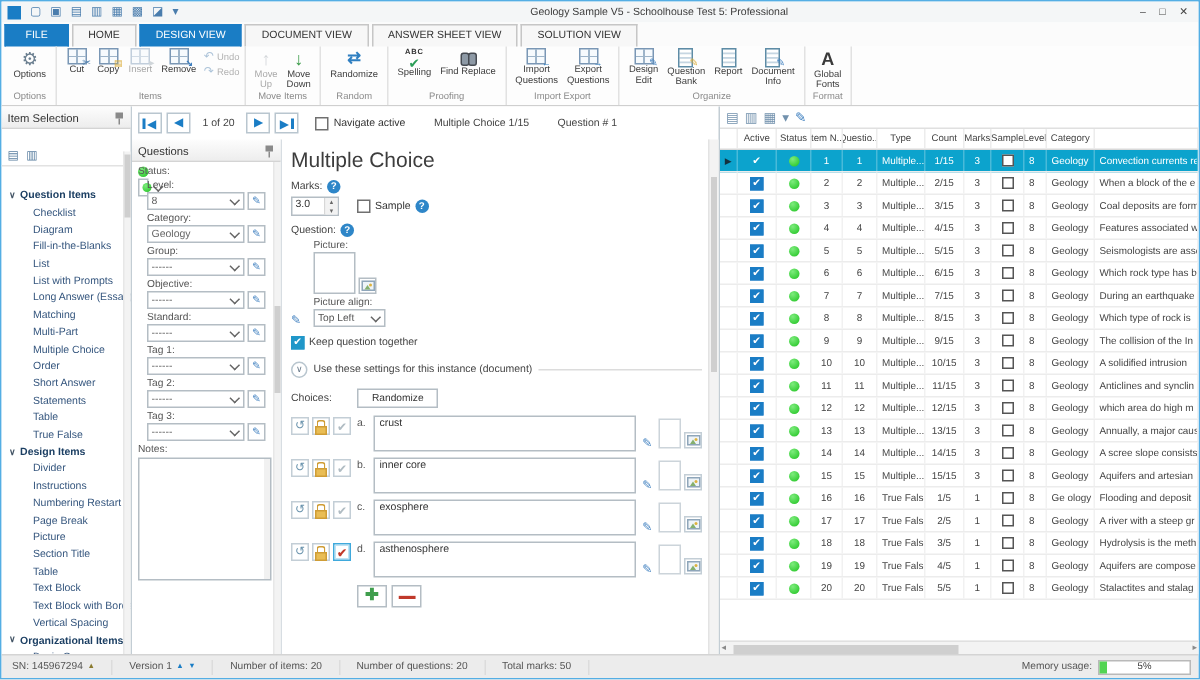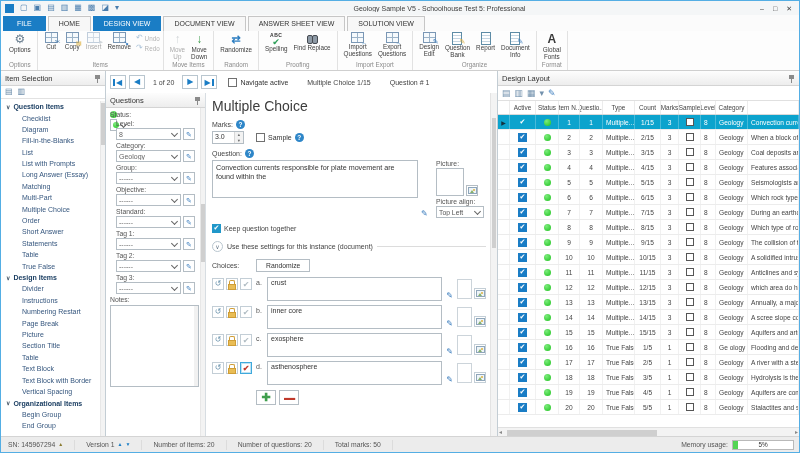--- a/index.html
+++ b/index.html
@@ -81,21 +81,21 @@
   .phead{height:15px;background:linear-gradient(#fdfdfd,#ededed);border-bottom:1px solid #d4d4d4;
     display:flex;align-items:center;padding:0 4px;font-size:7.5px;color:#333;flex:none;}
   .phead .ptitle{flex:1;}
   .ic-pin-icon{width:6px;height:9px;}
   .ic-pin-icon::before{content:"";position:absolute;left:0;top:1px;width:5px;height:4px;background:#8a8a8a;}
   .ic-pin-icon::after{content:"";position:absolute;left:2px;top:5px;width:1px;height:4px;background:#8a8a8a;}
   .vstrip{position:absolute;right:0;width:5px;background:#f3f3f3;border-left:1px solid #e7e7e7;}
   .vthumb{position:absolute;right:0;width:4px;background:#cfcfcf;}
 
   
-  .sidebar{width:105px;flex:none;border-right:1px solid #c3cdd4;display:flex;flex-direction:column;position:relative;}
+  .sidebar{width:87px;flex:none;border-right:1px solid #c3cdd4;display:flex;flex-direction:column;position:relative;gap:12px;}
   .stools{height:13px;border-bottom:1px solid #e2e2e2;display:flex;align-items:center;gap:5px;padding:0 4px;flex:none;}
   .stools span{font-size:8px;color:#5a7fa0;}
   .tree{flex:1;overflow:hidden;padding-top:2px;}
   .tshead{height:11.5px;display:flex;align-items:center;gap:3px;font-weight:bold;color:#1c3f63;padding-left:5px;font-size:7px;}
   .tshead .gl{color:#456;font-size:6px;}
   .titem{height:11.4px;line-height:11.4px;padding-left:21px;color:#35567e;font-size:7px;white-space:nowrap;overflow:hidden;cursor:default;}
 
   
   .middle{width:392px;flex:none;display:flex;flex-direction:column;border-right:1px solid #c3cdd4;background:#fff;}
   .navrow{height:22px;flex:none;display:flex;align-items:center;gap:3px;padding:0 4px;}
@@ -662,23 +662,20 @@
                 <span class="cbx off" data-name="sample-checkbox"></span>
                 <span>Sample</span>
                 <span data-name="help-icon" class="ic ic-help-icon"></span>
               </span>
           </div>
           <div class="elabel">
               <span data-name="question-label">Question:</span>
               <span data-name="help-icon" class="ic ic-help-icon"></span>
             </div>
           <div class="qwrap">
-            <div class="qcol">
-              <div class="qbox" data-name="question-text-input"><span>Convection currents responsible for plate movement are found within the</span></div>
-            </div>
             <div class="qeditcol">
                 <span data-name="question-edit-button"><span data-name="edit-note-icon" class="gl">✎</span></span>
               </div>
             <div class="pcol">
               <div class="plabel" data-name="picture-label">Picture:</div>
               <div class="pboxrow">
                 <div class="pbox" data-name="picture-box"></div>
                 <span class="pbtn" data-name="picture-button">
                     <span data-name="picture-icon" class="ic ic-picture-icon"></span>
                   </span>
@@ -792,24 +789,20 @@
               </span>
           </div>
         </div>
         <div class="escroll" data-name="editor-scrollbar">
             <div class="vthumb" style="top:25px;height:130px;right:1px;"></div>
           </div>
       </div>
     </div>
 
     <div class="rightp" data-name="design-layout-panel">
-      <div class="phead">
-        <span class="ptitle" data-name="panel-title">Design Layout</span>
-        <span data-name="pin-icon" class="ic ic-pin-icon"></span>
-      </div>
       <div class="rtools">
 
       <span data-name="layout-1-icon" class="gl">▤</span>
           <span data-name="layout-2-icon" class="gl">▥</span>
           <span data-name="layout-3-icon" class="gl">▦</span>
           <span data-name="layout-dropdown-icon" class="gl">▾</span>
           <span data-name="filter-edit-icon" class="gl">✎</span>
         </div>
       <div class="tblhead" data-name="table-header">
 

